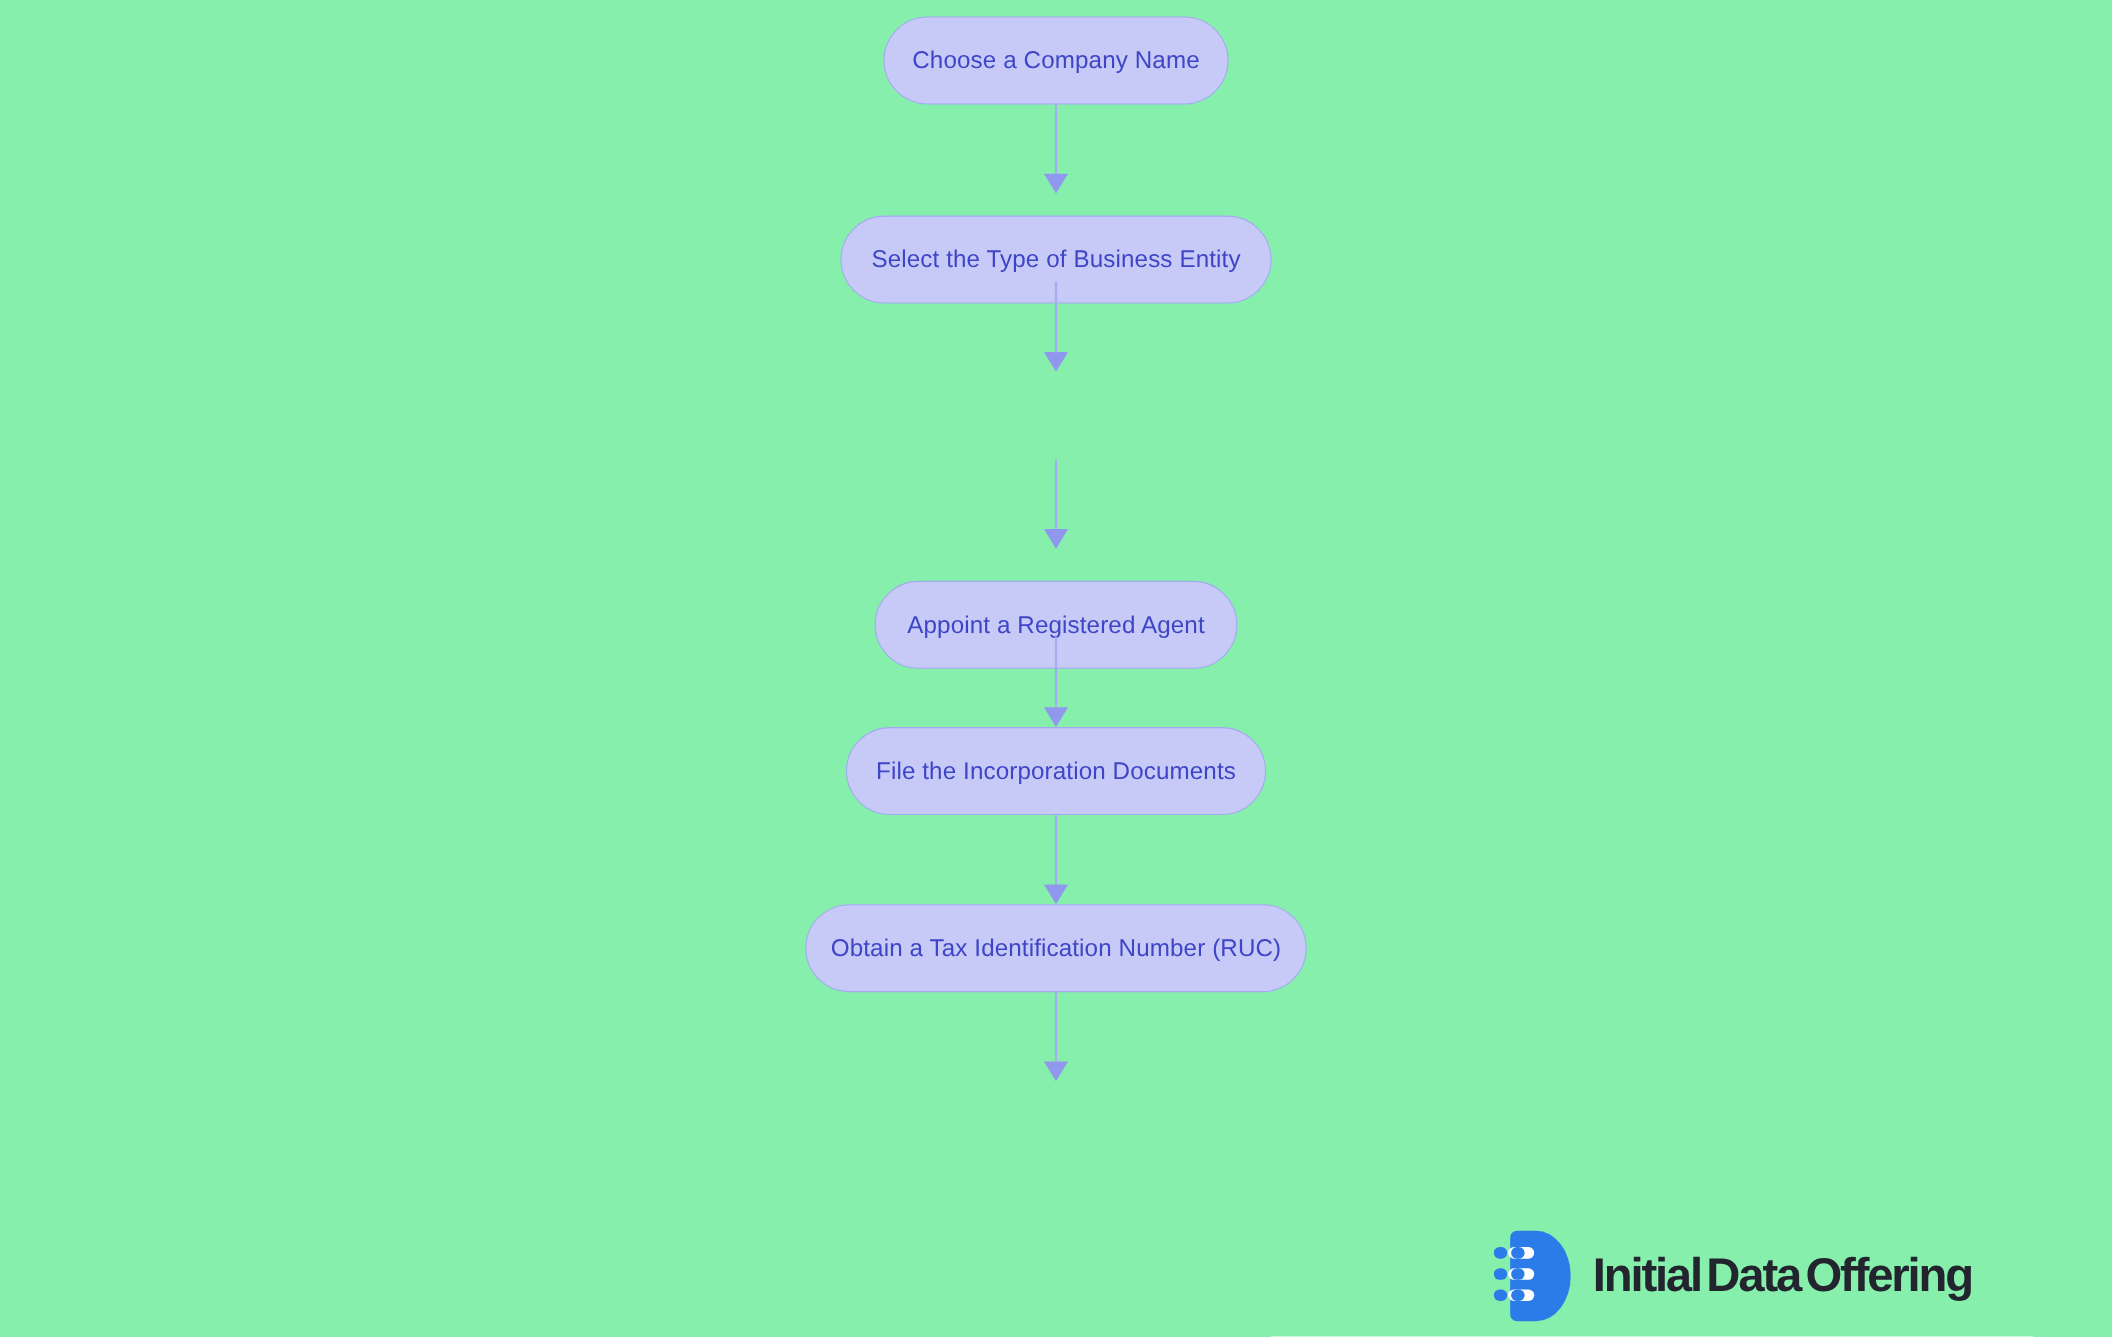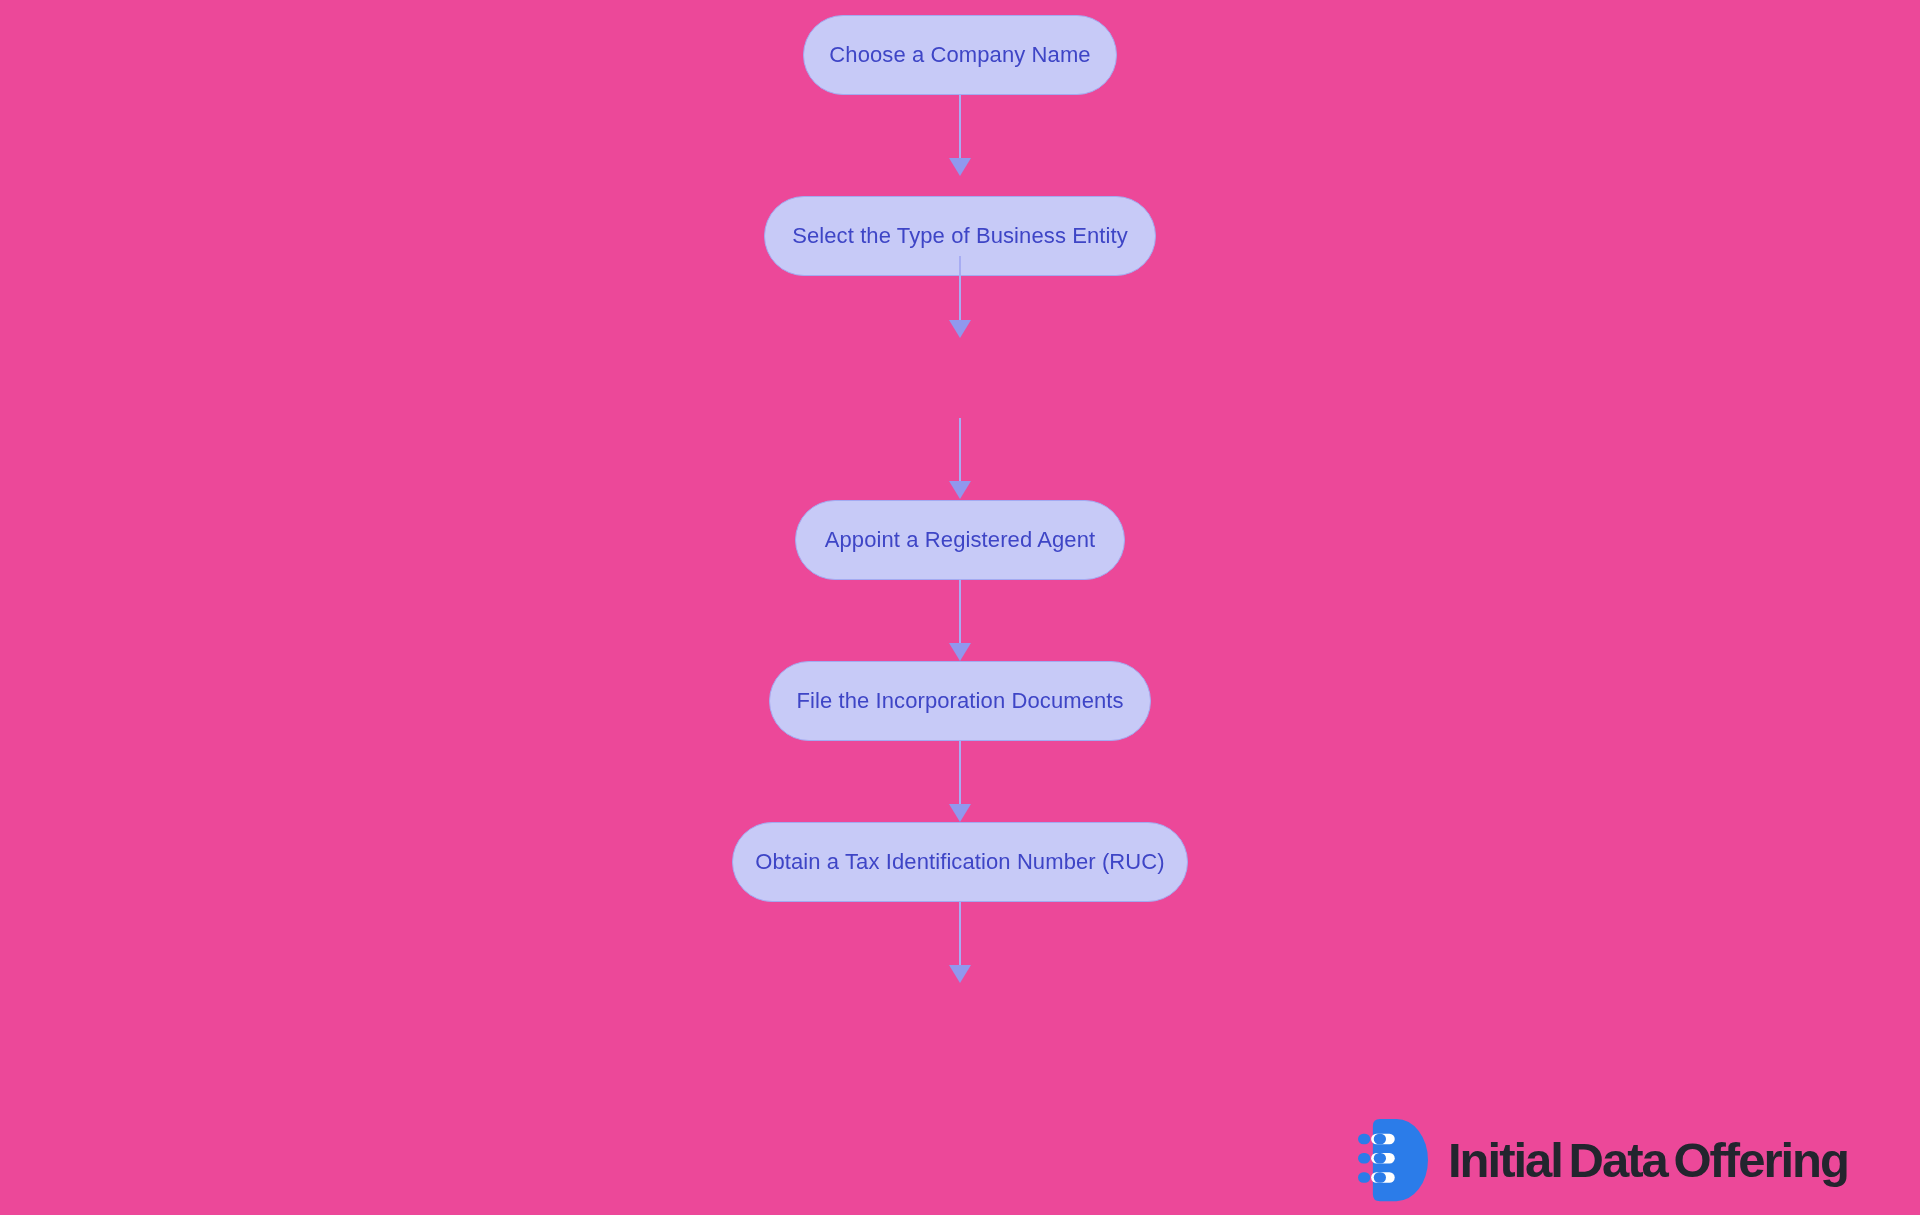--- a/index.html
+++ b/index.html
@@ -5,21 +5,21 @@
   html, body {
     margin: 0;
     padding: 0;
     background: #ffffff;
     font-family: "Liberation Sans", sans-serif;
   }
   .canvas {
     position: relative;
     width: 1920px;
     height: 1215px;
-    background: #ec4899;
+    background: #86efac;
     overflow: hidden;
   }
   
   .node {
     position: absolute;
     height: 80px;
     border-radius: 40px;
     background: var(--node-fill, #c7caf7);
     border: 1.5px solid var(--node-border, #a3aaf1);
     box-sizing: border-box;
@@ -30,21 +30,21 @@
   .node span {
     color: var(--node-text, #3e45c6);
     font-size: 22px;
     line-height: 1;
     white-space: nowrap;
     letter-spacing: 0.1px;
   }
   .n1 { left: 803px; top: 15px;  width: 314px; }
   .n2 { left: 764px; top: 176px; width: 392px; margin-top: 20px; }
   .n3 { left: 765px; top: 338px; width: 390px; }
-  .n4 { left: 795px; top: 500px; width: 330px; }
+  .n4 { left: 795px; top: 528px; width: 330px; }
   .n5 { left: 769px; top: 661px; width: 382px; }
   .n6 { left: 732px; top: 822px; width: 456px; }
   .n7 { left: 777px; top: 983px; width: 366px; }
   
   .arrow {
     position: absolute;
     left: 949px;
     width: 22px;
     display: flex;
     flex-direction: column;
@@ -73,21 +73,21 @@
     position: absolute;
     left: 1358px;
     top: 1116px;
     height: 88px;
     display: flex;
     align-items: center;
     gap: 20px;
   }
   .brand-text {
     color: var(--brand-text, #23252e);
-    font-size: 49px;
+    font-size: 43px;
     font-weight: 700;
     letter-spacing: -2px;
     word-spacing: -5px;
     white-space: nowrap;
   }
   .ic-blue  { fill: var(--brand-blue, #2b7ce9); }
   .ic-white { fill: #ffffff; }
 </style>
 </head>
 <body>

